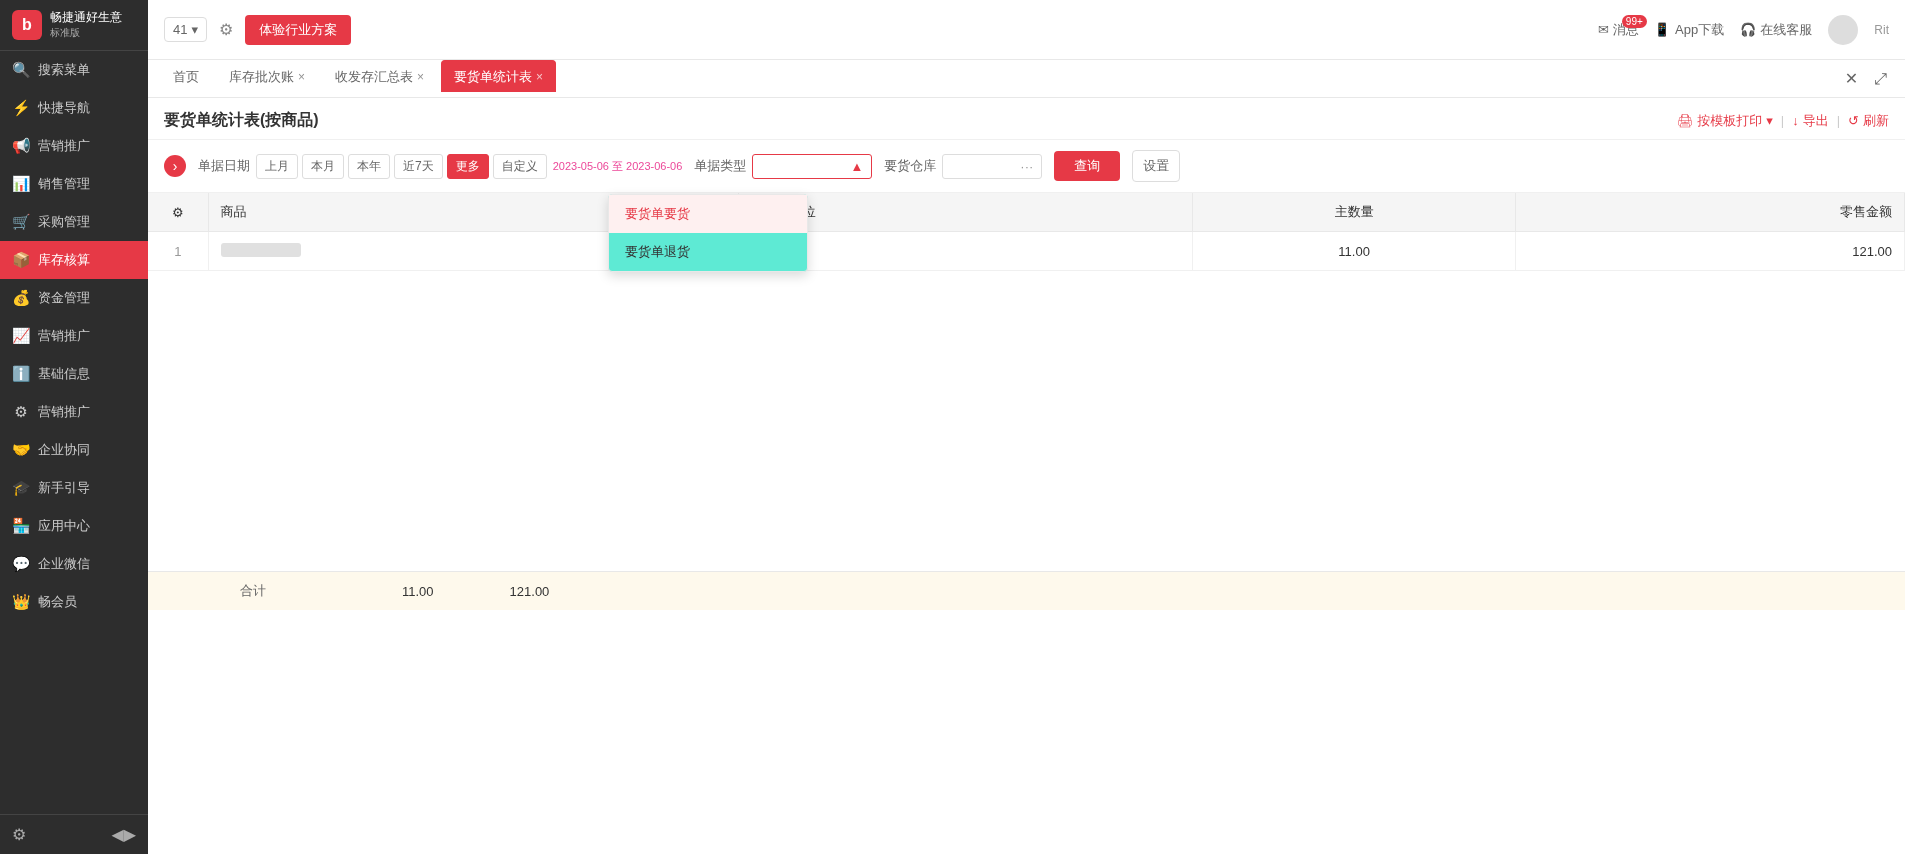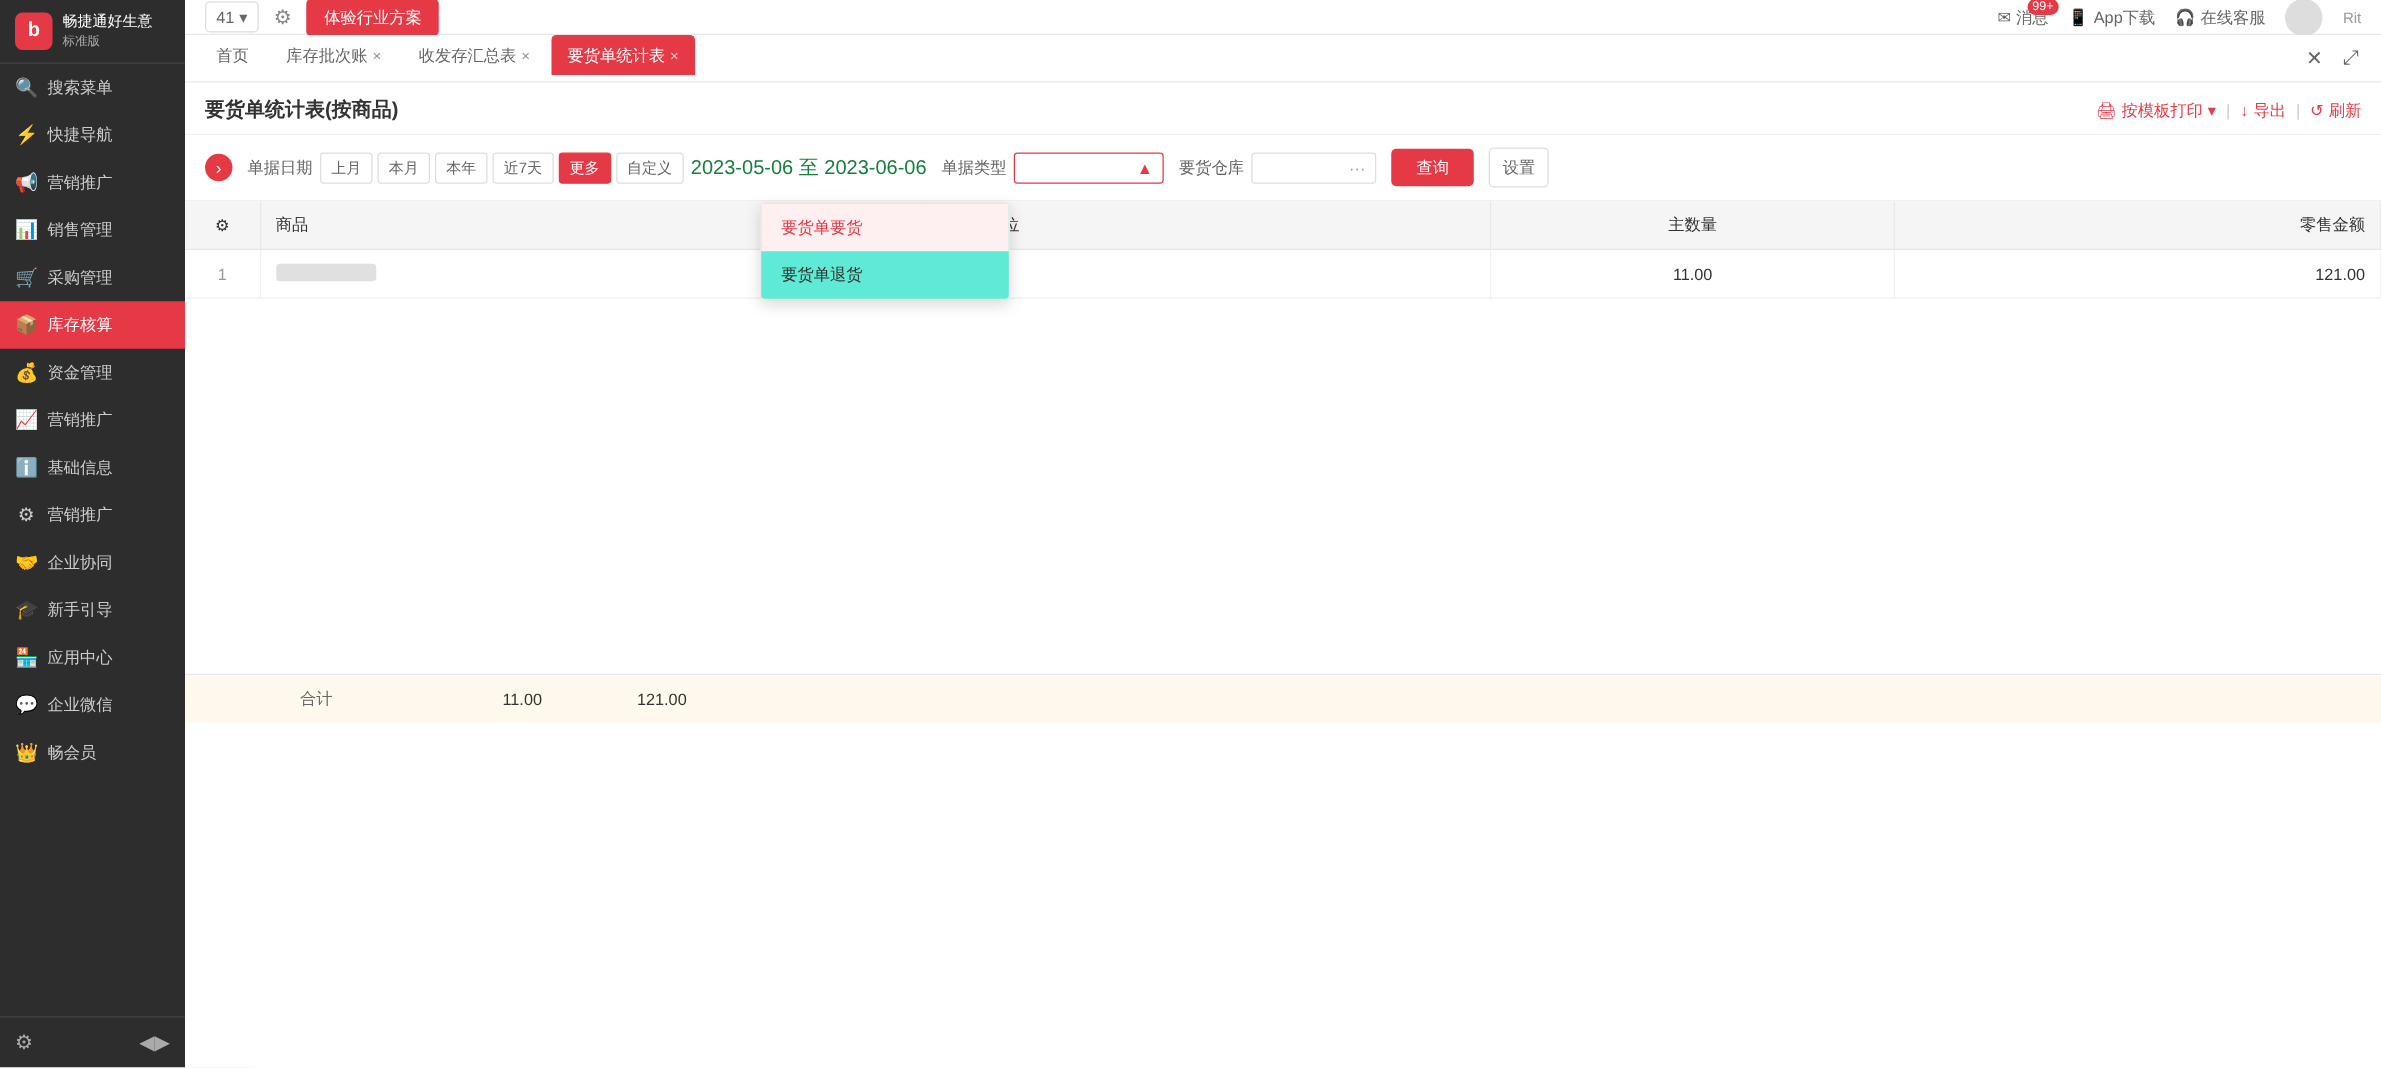--- a/index.html
+++ b/index.html
@@ -86,21 +86,21 @@
       flex: 1;
       display: flex;
       flex-direction: column;
       background: #f0f0f0;
       overflow: hidden;
     }
 
     
     .header {
       background: #fff;
-      height: 28px;
+      height: 60px;
       display: flex;
       align-items: center;
       padding: 0 16px;
       border-bottom: 1px solid #e8e8e8;
       gap: 12px;
       justify-content: space-between;
     }
     .header-left {
       display: flex;
       align-items: center;
@@ -296,22 +296,22 @@
       font-size: 12px;
       color: #666;
       background: #fff;
     }
     .date-btn.more {
       background: #e63946;
       color: #fff;
       border-color: #e63946;
     }
     .date-range-text {
-      font-size: 16px;
-      color: #15803d;
+      font-size: 11px;
+      color: #ec4899;
       text-align: right;
     }
     .filter-select {
       display: flex;
       align-items: center;
       gap: 4px;
       border: 1px solid #e63946;
       border-radius: 3px;
       padding: 4px 8px;
       cursor: pointer;

